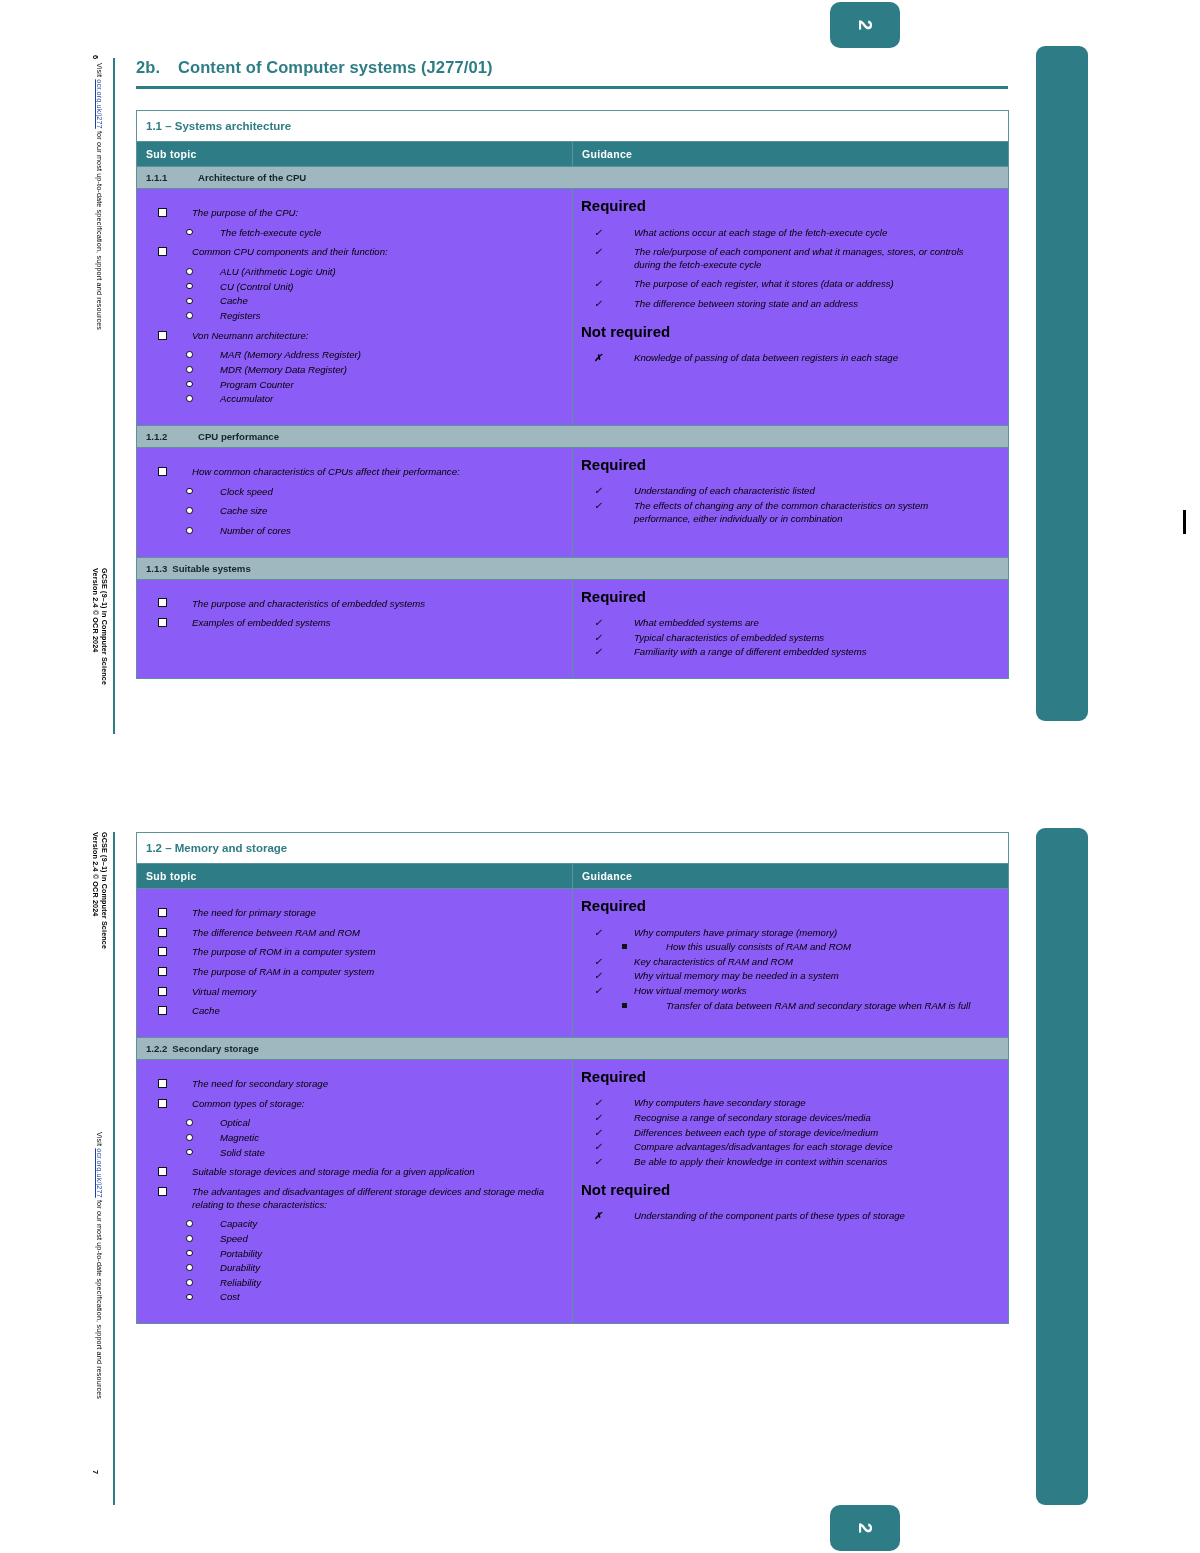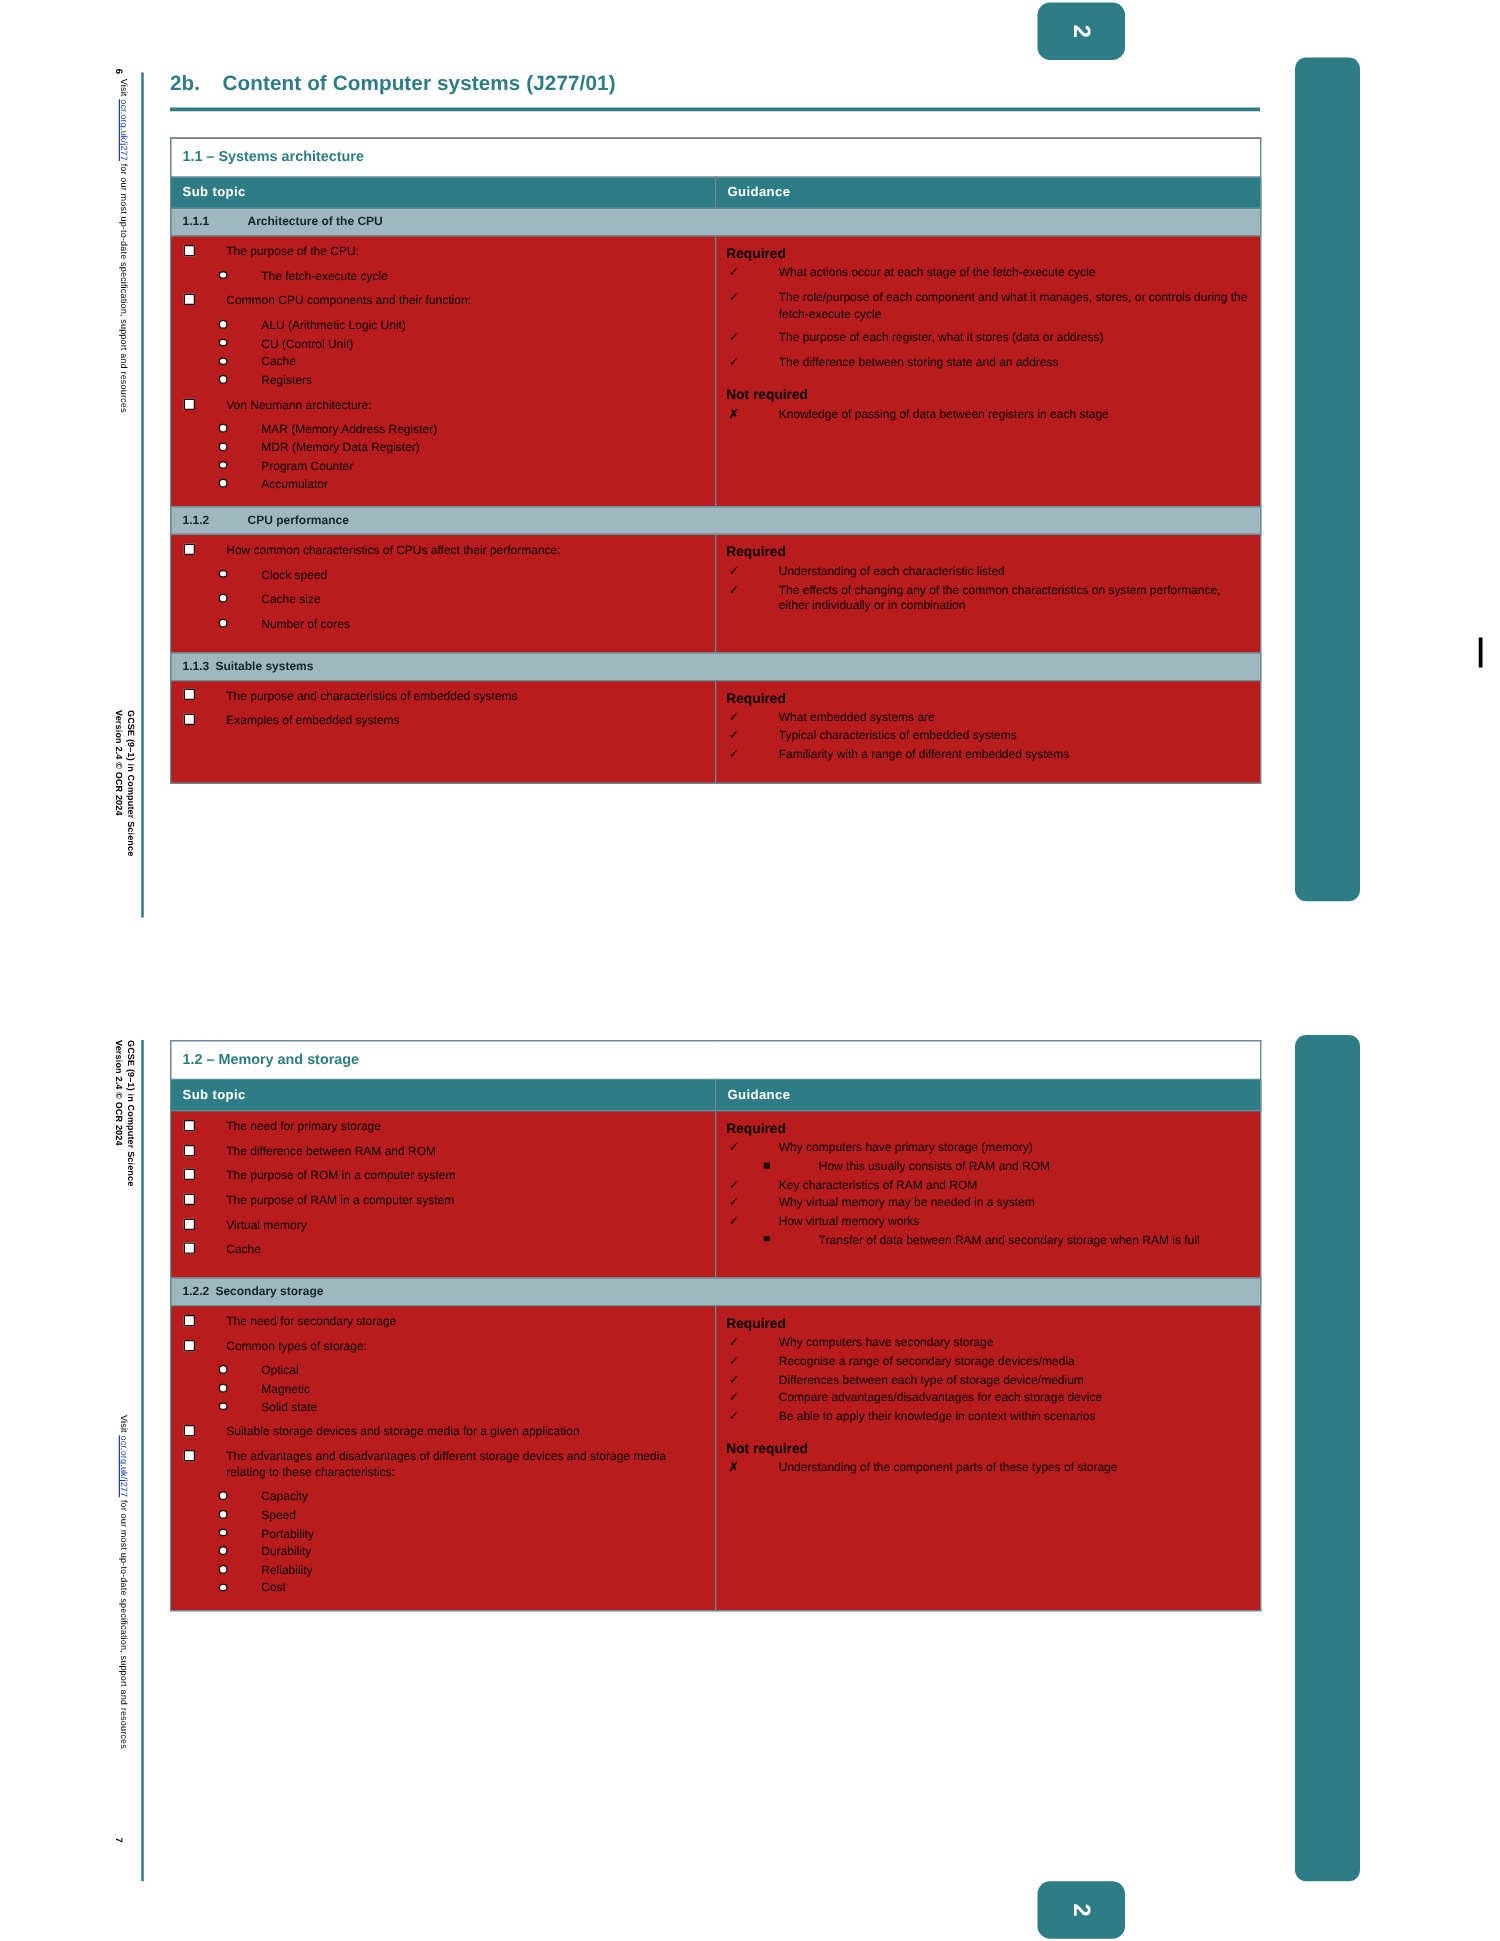--- a/index.html
+++ b/index.html
@@ -115,21 +115,21 @@
     width: 872px;
   }
 
   
   .spec-table {
     position: absolute;
     left: 136px;
     width: 872px;
     border: 1px solid #5b929c;
     border-collapse: collapse;
-    background: #b91c1c;
+    background: #8b5cf6;
     table-layout: fixed;
   }
   .spec-table td, .spec-table th {
     border: 1px solid #5b929c;
     vertical-align: top;
     padding: 0;
   }
   .section-title-cell {
     background: #ffffff;
     font-size: 11.5px;
@@ -153,21 +153,21 @@
     font-weight: bold;
     padding: 5px 0 5px 9px !important;
   }
   .subhead .sh-num { display: inline-block; }
   .subhead .sh-num.wide { width: 52px; }
   .subhead .sh-num.narrow { margin-right: 5px; }
 
   .body-cell { padding: 7px 10px 8px 8px !important; }
 
   
-  ul.lvl { list-style: none; margin: 0; padding: 0; }
+  ul.lvl { list-style: none; margin: 11px; padding: 0; font-style: italic; }
   li.row {
     display: flex;
     font-size: 9.6px;
     line-height: 1.32;
     margin-bottom: 7px;
   }
   li.row.tight { margin-bottom: 2px; }
   li.row .mk {
     flex: 0 0 auto;
     width: 34px;
@@ -208,21 +208,21 @@
     height: 4.5px;
     background: #111;
     vertical-align: middle;
     position: relative;
     top: -1px;
   }
   .tick-glyph { font-size: 10px; line-height: 1; }
   .cross-glyph { font-size: 9.5px; font-weight: bold; line-height: 1; }
 
   .gd-label {
-    font-size: 11px;
+    font-size: 15px;
     font-weight: bold;
     margin: 0 0 3px 0;
     line-height: 1.3;
   }
   .gd-label.spaced { margin-top: 11px; }
 </style>
 </head>
 <body>
 
 <div class="page" id="page-1">

